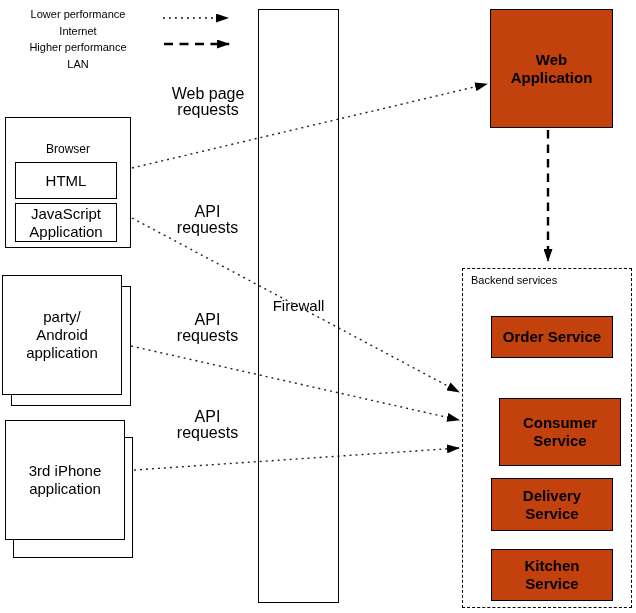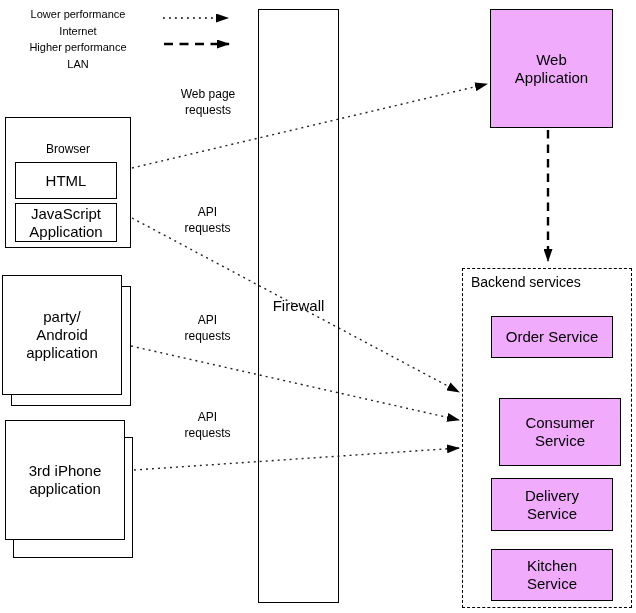--- a/index.html
+++ b/index.html
@@ -18,50 +18,50 @@
     border: 1.5px solid #000;
     background: #fff;
     display: flex;
     align-items: center;
     justify-content: center;
     text-align: center;
     font-size: 15px;
     line-height: 18px;
     box-sizing: border-box;
   }
-  .yellow { background: #f0abfc; }
+  .yellow { background: #c2410c; font-weight: bold; }
   .shadow-box {
     position: absolute;
     border: 1.5px solid #000;
     background: #fff;
     box-sizing: border-box;
   }
   .legend-text {
     position: absolute;
     text-align: center;
     font-size: 11px;
     line-height: 16.5px;
   }
   .edge-label {
     position: absolute;
     text-align: center;
-    font-size: 12px;
+    font-size: 16px;
     line-height: 16px;
   }
   .backend {
     position: absolute;
     border: 1.5px dashed #000;
     box-sizing: border-box;
     background: transparent;
   }
   .backend-title {
     position: absolute;
     left: 8px;
     top: 5px;
-    font-size: 14px;
+    font-size: 11px;
   }
   .browser-title {
     position: absolute;
     width: 100%;
     top: 22px;
     text-align: center;
     font-size: 12px;
   }
   svg.overlay {
     position: absolute;

